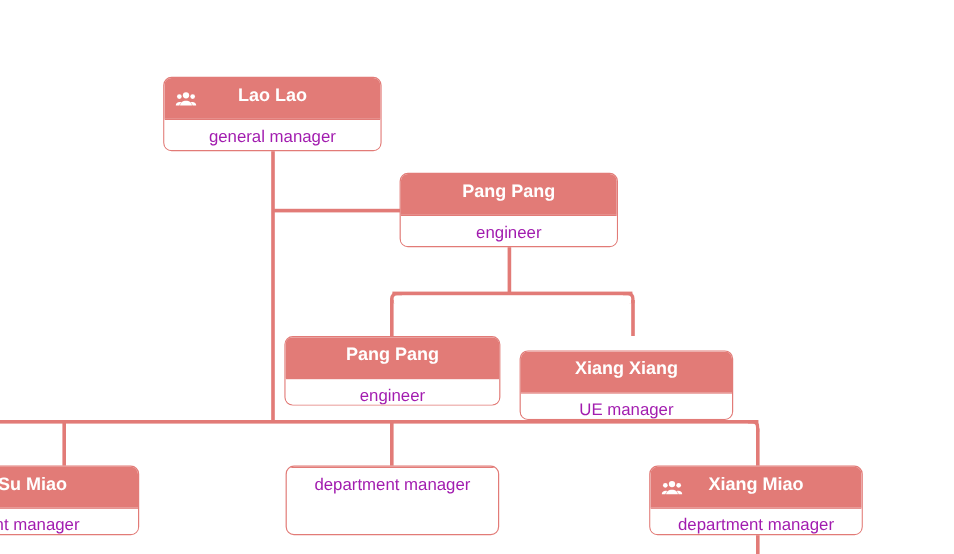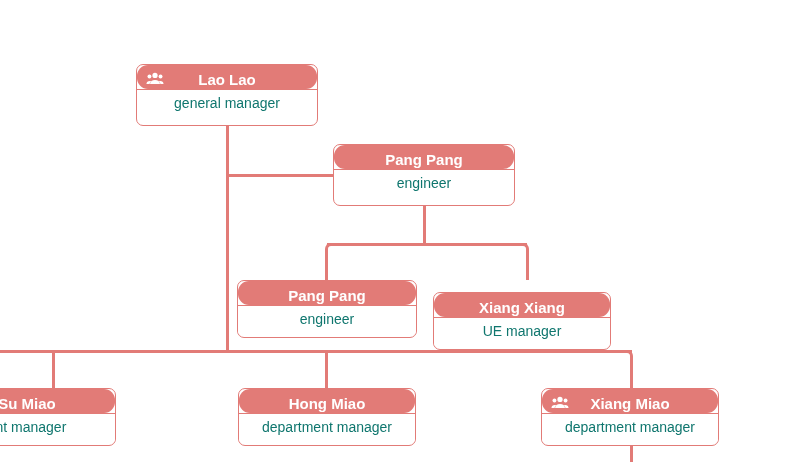--- a/index.html
+++ b/index.html
@@ -36,41 +36,40 @@
     position: absolute;
     border: 1px solid #e27b77;
     border-radius: 7px;
     background: #ffffff;
     box-sizing: border-box;
     overflow: hidden;
   }
   .node-head {
     background: #e27b77;
     color: #ffffff;
-    height: 24px;
+    height: 34px;
     line-height: 30px;
     font-size: 15px;
     font-weight: bold;
     text-align: center;
     position: relative;
     white-space: nowrap;
-    border-radius: 11px;
   }
   .node-head .ic {
     position: absolute;
     left: 9px;
     top: 50%;
     transform: translateY(-50%);
     width: 18px;
     height: 18px;
     display: block;
   }
   .node-body {
     background: #ffffff;
-    color: #0f766e;
+    color: #a21caf;
     height: 27px;
     line-height: 27px;
     font-size: 14px;
     text-align: center;
     white-space: nowrap;
     border-top: 1px solid #e27b77;
   }
 </style>
 </head>
 <body>
@@ -147,23 +146,20 @@
     </div>
 
     <div class="node" style="left:-62px; top:388px; width:178px; height:58px;">
       <div class="node-head">
         <span>Su Miao</span>
       </div>
       <div class="node-body">ent manager</div>
     </div>
 
     <div class="node" style="left:238px; top:388px; width:178px; height:58px;">
-      <div class="node-head">
-        <span>Hong Miao</span>
-      </div>
       <div class="node-body">department manager</div>
     </div>
 
     <div class="node" style="left:541px; top:388px; width:178px; height:58px;">
       <div class="node-head">
         <span class="ic">
           <svg viewBox="0 0 24 24" width="18" height="18" aria-hidden="true">
             <circle cx="12" cy="7.2" r="3.5" fill="#ffffff"></circle>
             <circle cx="4.6" cy="8.6" r="2.6" fill="#ffffff"></circle>
             <circle cx="19.4" cy="8.6" r="2.6" fill="#ffffff"></circle>

